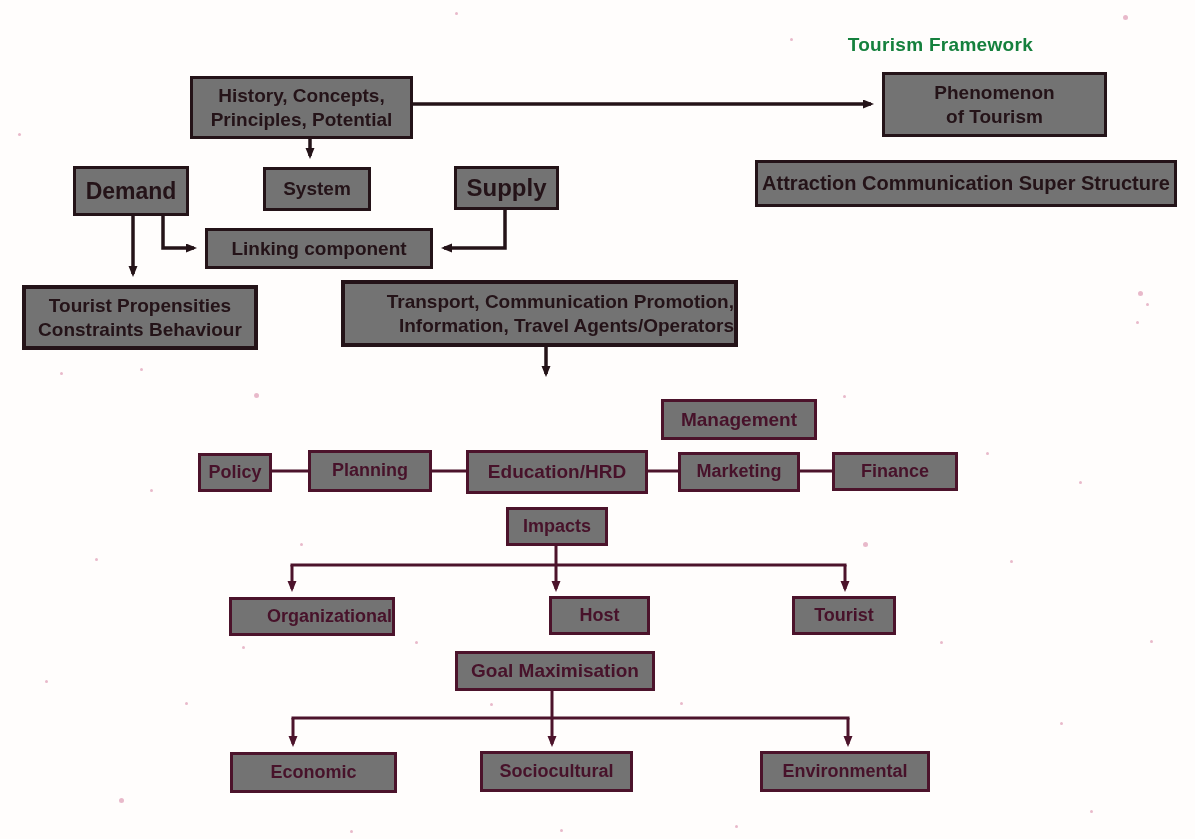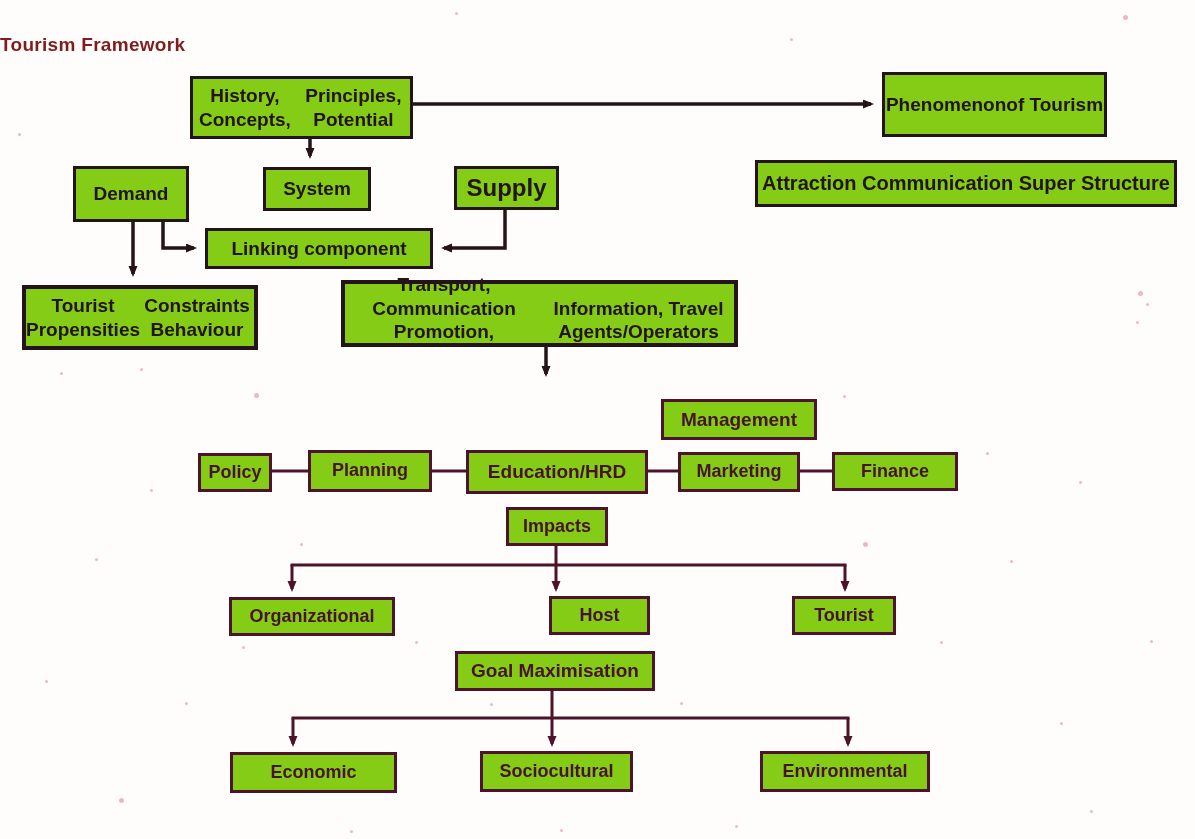--- a/index.html
+++ b/index.html
@@ -5,28 +5,28 @@
   html,body{margin:0;padding:0;background:#efedea;}
   #canvas{
     position:relative;
     width:1195px;height:839px;
     background:#fffdfc;
     font-family:"Liberation Sans", sans-serif;
     overflow:hidden;
   }
   #title{
     position:absolute;left:0;top:34px;width:1033px;
-    text-align:left;
-    font-size:19px;font-weight:700;color:#7f1d1d;
+    text-align:right;
+    font-size:19px;font-weight:700;color:#15803d;
     letter-spacing:.3px;
   }
   .node{
     position:absolute;
-    display:flex;flex-direction:row;align-items:center;justify-content:center;
-    background:#84cc16;
+    display:flex;flex-direction:column;align-items:center;justify-content:center;
+    background:#737373;
     text-align:center;
     font-weight:700;
     line-height:1.22;
     box-sizing:border-box;
   }
   .ink-d{border:3px solid #241318;color:#241318;}
   .ink-d2{border:4px solid #241318;color:#241318;}
   .ink-m{border:3px solid #4c132b;color:#47122a;}
   svg#wires{position:absolute;left:0;top:0;pointer-events:none;}
   
@@ -94,21 +94,21 @@
   <div class="node ink-d" style="left:190px;top:76px;width:223px;height:63px;font-size:19px;">
     <span>History, Concepts,</span>
     <span>Principles, Potential</span>
   </div>
 
   <div class="node ink-d" style="left:882px;top:72px;width:225px;height:65px;font-size:19px;">
     <span>Phenomenon</span>
     <span>of Tourism</span>
   </div>
 
-  <div class="node ink-d" style="left:73px;top:166px;width:116px;height:56px;font-size:19px;">
+  <div class="node ink-d" style="left:73px;top:166px;width:116px;height:50px;font-size:23px;">
     <span>Demand</span>
   </div>
 
   <div class="node ink-d" style="left:263px;top:167px;width:108px;height:44px;font-size:19px;">
     <span>System</span>
   </div>
 
   <div class="node ink-d" style="left:454px;top:166px;width:105px;height:44px;font-size:24px;">
     <span>Supply</span>
   </div>
@@ -152,21 +152,21 @@
   </div>
 
   <div class="node ink-m" style="left:832px;top:452px;width:126px;height:39px;font-size:18px;">
     <span>Finance</span>
   </div>
 
   <div class="node ink-m" style="left:506px;top:507px;width:102px;height:39px;font-size:18px;">
     <span>Impacts</span>
   </div>
 
-  <div class="node ink-m" style="left:229px;top:597px;width:166px;height:39px;font-size:18px;">
+  <div class="node ink-m" style="left:229px;top:597px;width:166px;height:39px;font-size:18px;align-items:flex-end;">
     <span>Organizational</span>
   </div>
 
   <div class="node ink-m" style="left:505px;top:596px;width:101px;height:39px;font-size:18px;margin-left:44px;">
     <span>Host</span>
   </div>
 
   <div class="node ink-m" style="left:792px;top:596px;width:104px;height:39px;font-size:18px;">
     <span>Tourist</span>
   </div>

